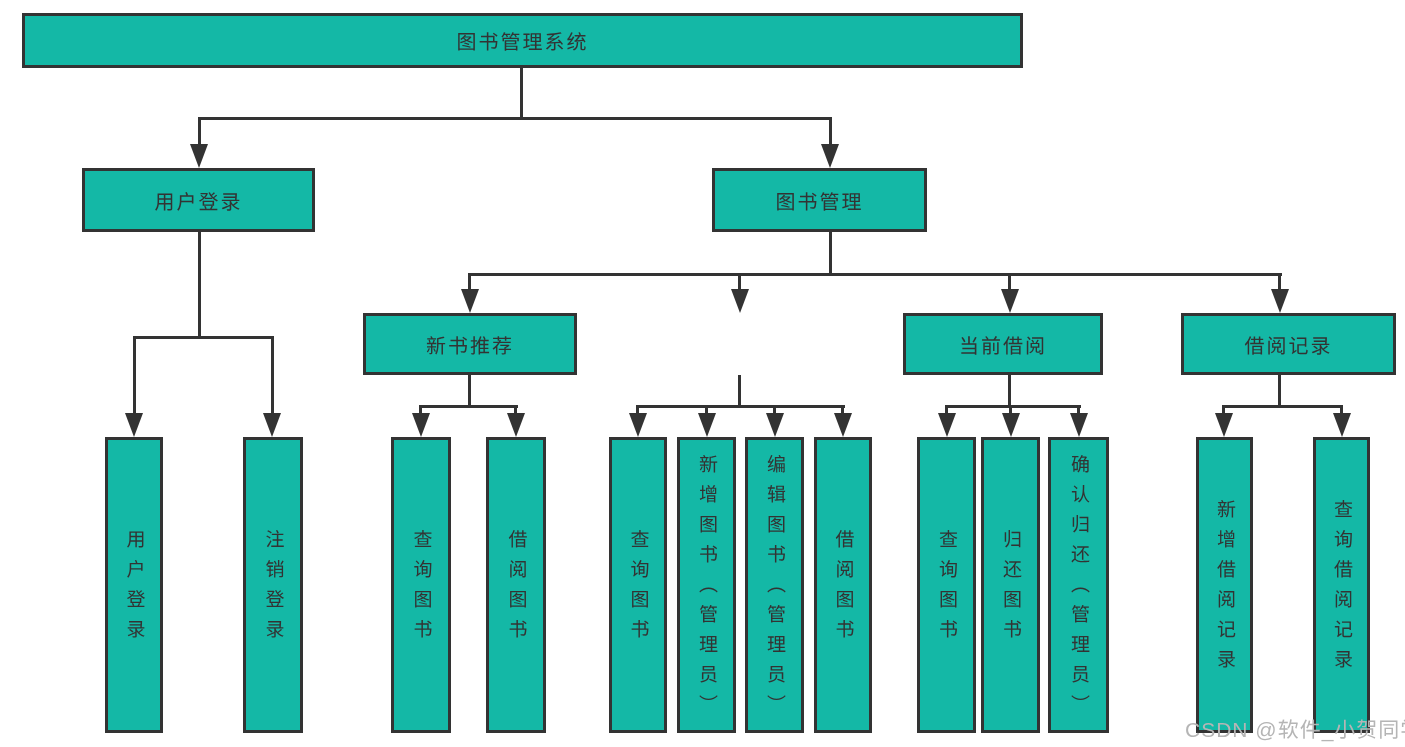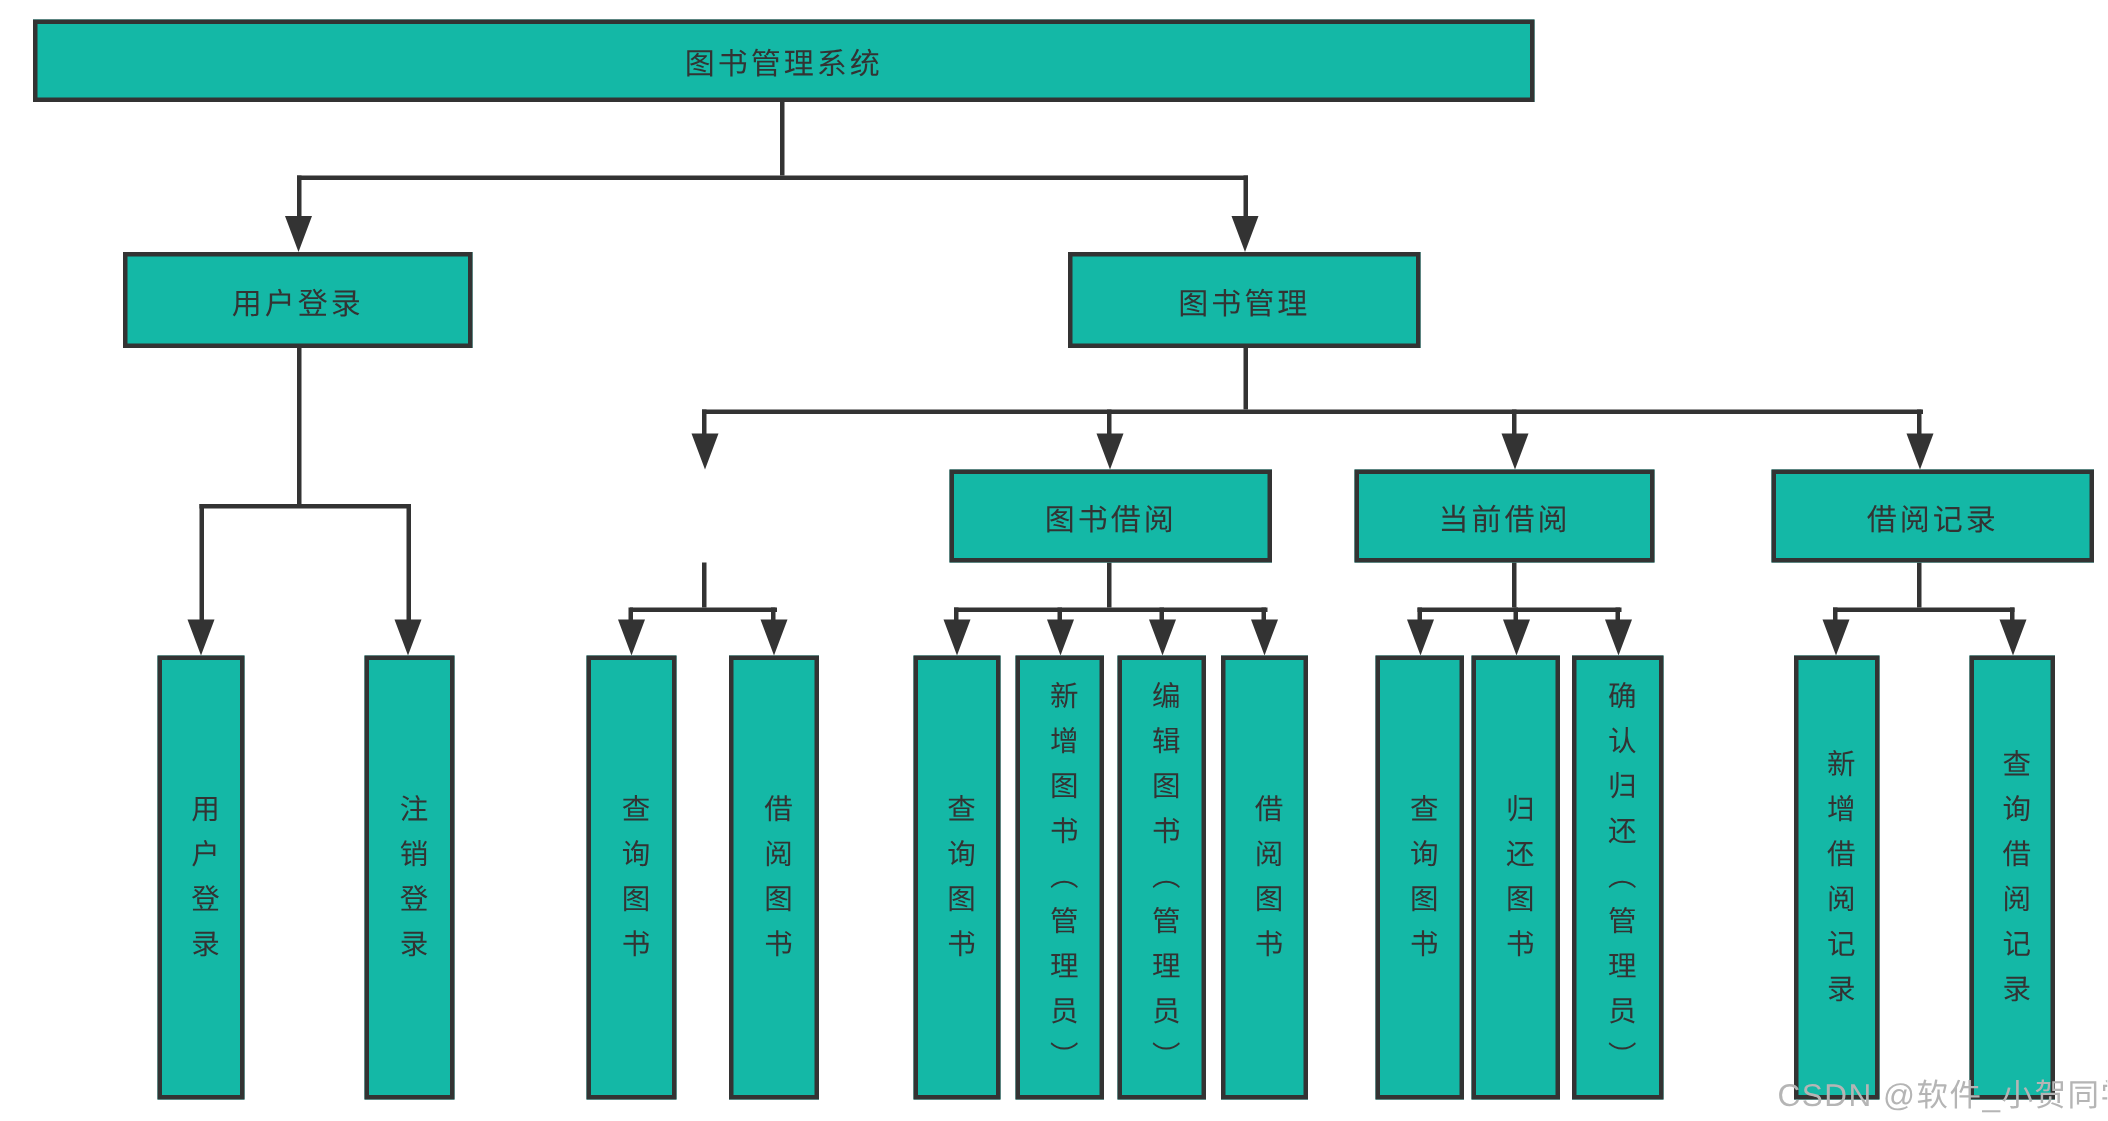--- a/index.html
+++ b/index.html
@@ -43,41 +43,41 @@
   <div class="node" style="left:22px; top:13px; width:1001px; height:55px;">图书管理系统</div>
 
   <div class="vline" style="left:520px; top:68px; height:49px;"></div>
   <div class="hline" style="left:198px; top:117px; width:634px;"></div>
   <div class="vline" style="left:198px; top:117px; height:30px;"></div>
   <div class="arrow" style="left:190px; top:144px;"></div>
   <div class="vline" style="left:829px; top:117px; height:30px;"></div>
   <div class="arrow" style="left:821px; top:144px;"></div>
 
   <div class="node" style="left:82px; top:168px; width:233px; height:64px;">用户登录</div>
-  <div class="node" style="left:712px; top:168px; width:235px; height:64px;">图书管理</div>
+  <div class="node" style="left:712px; top:168px; width:215px; height:64px;">图书管理</div>
 
   <div class="vline" style="left:198px; top:232px; height:104px;"></div>
   <div class="hline" style="left:133px; top:336px; width:141px;"></div>
   <div class="vline" style="left:133px; top:336px; height:80px;"></div>
   <div class="arrow" style="left:125px; top:413px;"></div>
   <div class="vline" style="left:271px; top:336px; height:80px;"></div>
   <div class="arrow" style="left:263px; top:413px;"></div>
 
   <div class="vline" style="left:829px; top:232px; height:41px;"></div>
   <div class="hline" style="left:468px; top:273px; width:814px;"></div>
   <div class="vline" style="left:468px; top:273px; height:20px;"></div>
   <div class="arrow" style="left:461px; top:289px;"></div>
   <div class="vline" style="left:738px; top:273px; height:20px;"></div>
   <div class="arrow" style="left:731px; top:289px;"></div>
   <div class="vline" style="left:1008px; top:273px; height:20px;"></div>
   <div class="arrow" style="left:1001px; top:289px;"></div>
   <div class="vline" style="left:1278px; top:273px; height:20px;"></div>
   <div class="arrow" style="left:1271px; top:289px;"></div>
 
-  <div class="node" style="left:633px; top:313px; width:215px; height:62px;">图书借阅</div>
+  <div class="node" style="left:363px; top:313px; width:214px; height:62px;">新书推荐</div>
   <div class="node" style="left:903px; top:313px; width:200px; height:62px;">当前借阅</div>
   <div class="node" style="left:1181px; top:313px; width:215px; height:62px;">借阅记录</div>
 
   <div class="vline" style="left:468px; top:375px; height:30px;"></div>
   <div class="hline" style="left:420px; top:405px; width:98px;"></div>
   <div class="vline" style="left:419px; top:405px; height:10px;"></div>
   <div class="arrow" style="left:412px; top:413px;"></div>
   <div class="vline" style="left:514px; top:405px; height:10px;"></div>
   <div class="arrow" style="left:507px; top:413px;"></div>
 

